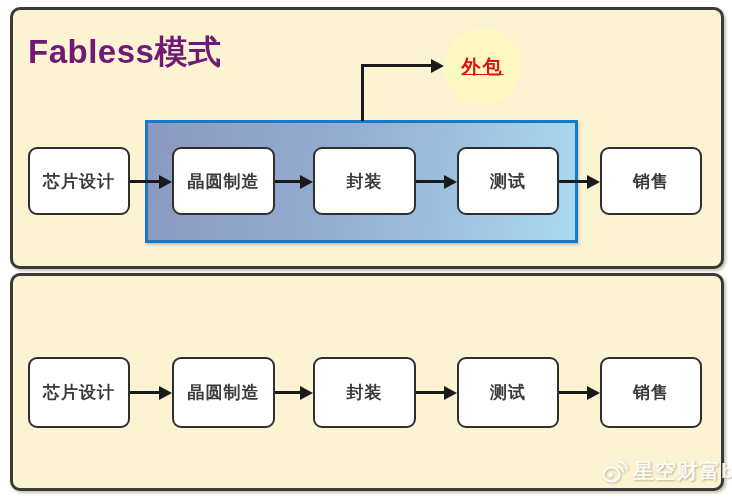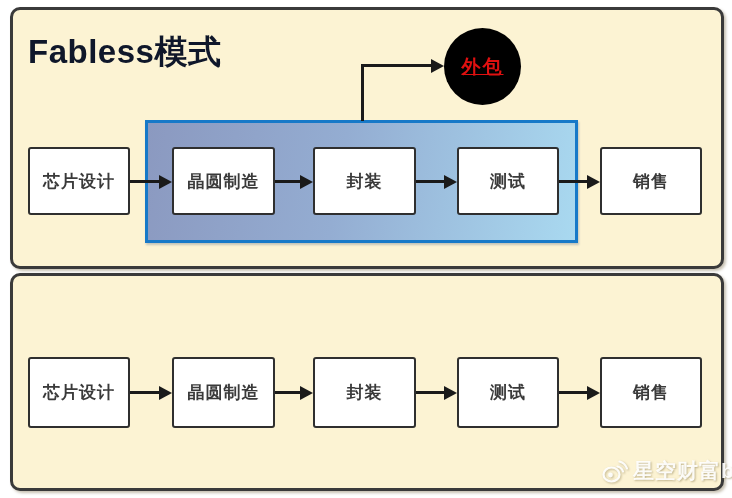--- a/index.html
+++ b/index.html
@@ -6,42 +6,42 @@
   .stage{
     position:relative;width:732px;height:498px;overflow:hidden;
     font-family:"Liberation Sans","DejaVu Sans",sans-serif;
     background:#ffffff;
   }
   .panel{
     position:absolute;background:#fcf3d3;border:3px solid #3a3a3a;border-radius:10px;
     box-shadow:2px 2px 3px rgba(130,118,84,.45);box-sizing:border-box;
   }
   .panel-title{
-    position:absolute;font-size:33px;font-weight:bold;color:#0f172a;letter-spacing:.5px;
+    position:absolute;font-size:33px;font-weight:bold;color:#701a75;letter-spacing:.5px;
     white-space:nowrap;
   }
   .flow-box{
-    position:absolute;background:#ffffff;border:2px solid #2f2f2f;border-radius:3px;
+    position:absolute;background:#ffffff;border:2px solid #2f2f2f;border-radius:9px;
     box-sizing:border-box;display:flex;align-items:center;justify-content:center;
     font-size:17px;font-weight:600;color:#3a3a3a;letter-spacing:1px;white-space:nowrap;
   }
   .highlight-zone{
     position:absolute;border:3px solid #1779c8;box-sizing:border-box;
     background:linear-gradient(100deg,#8b99c0 0%,#94add2 45%,#a9d9f0 100%);
     box-shadow:1px 2px 2px rgba(90,110,140,.35);
   }
   .arrow-line{position:absolute;height:3px;background:#1a1a1a;}
   .arrow-line.headed::after{
     content:'';position:absolute;left:100%;top:50%;transform:translateY(-50%);
     width:0;height:0;border-left:13px solid #1a1a1a;
     border-top:7px solid transparent;border-bottom:7px solid transparent;
   }
   .arrow-vert{position:absolute;width:3px;background:#1a1a1a;}
   .outsource-circle{
-    position:absolute;border-radius:50%;background:#000000;
+    position:absolute;border-radius:50%;background:#fef9c3;
     display:flex;align-items:center;justify-content:center;
     font-size:19px;font-weight:bold;color:#e01010;letter-spacing:2px;text-decoration:underline;
   }
   .watermark{
     position:absolute;display:flex;align-items:center;gap:5px;
     color:rgba(255,255,255,.92);font-size:21px;font-weight:bold;letter-spacing:1px;
     text-shadow:1px 1px 2px rgba(140,125,80,.55);white-space:nowrap;
   }
   .watermark svg{filter:drop-shadow(1px 1px 1px rgba(140,125,80,.55));}
 </style>

